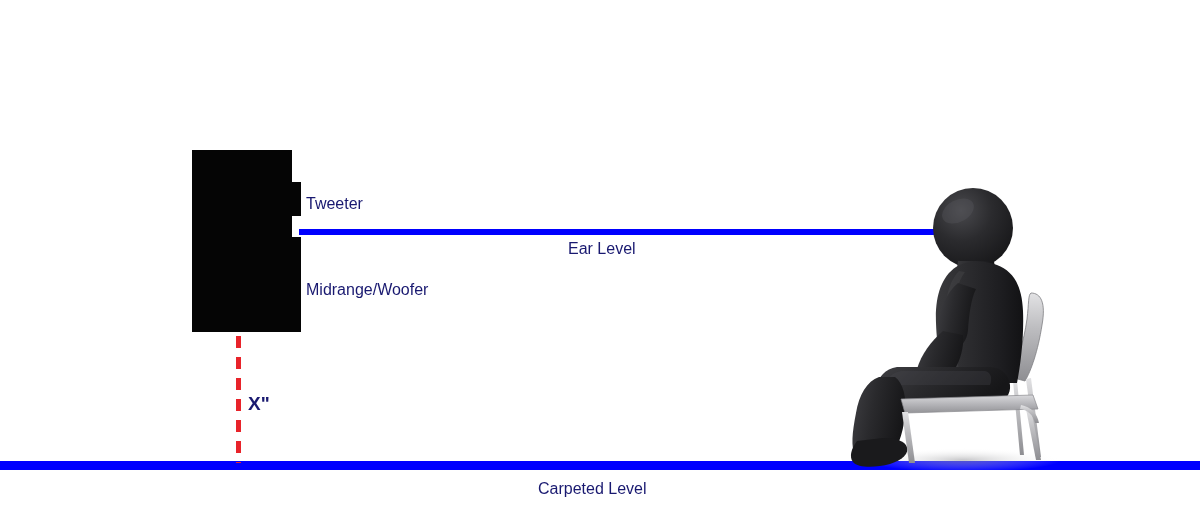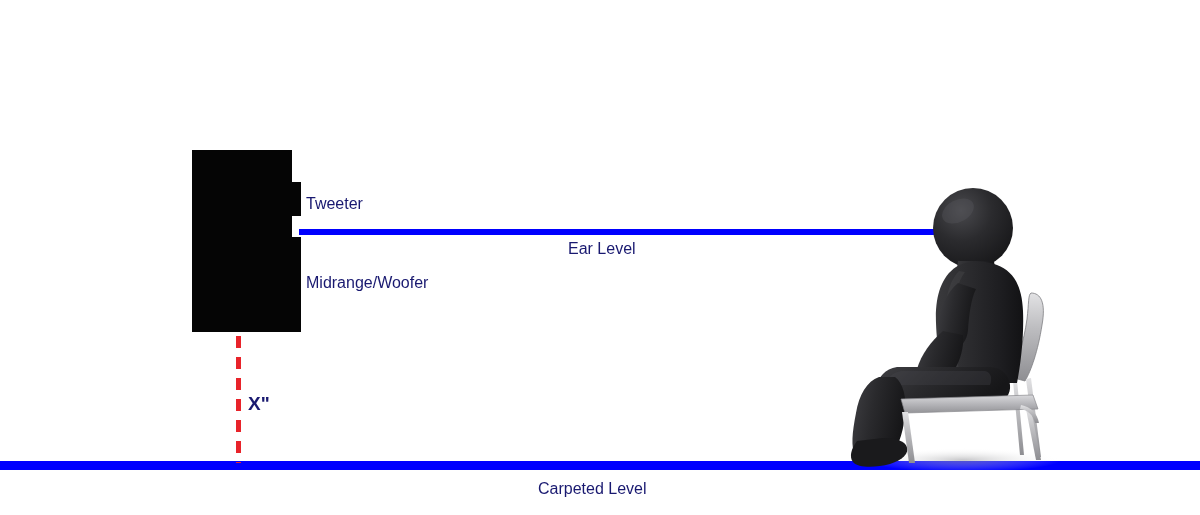--- a/index.html
+++ b/index.html
@@ -61,21 +61,21 @@
 
   
   .label {
     position: absolute;
     color: #191970;
     font-size: 16px;
     line-height: 1;
     white-space: nowrap;
   }
   #label-tweeter  { left: 306px; top: 196px; }
-  #label-woofer   { left: 306px; top: 275px; text-align: right; }
+  #label-woofer   { left: 306px; top: 282px; text-align: right; }
   #label-ear      { left: 568px; top: 241px; }
   #label-floor    { left: 538px; top: 481px; }
   #label-distance {
     left: 248px; top: 394px;
     font-size: 19px;
     font-weight: bold;
   }
 
   
   #person-chair-group {

